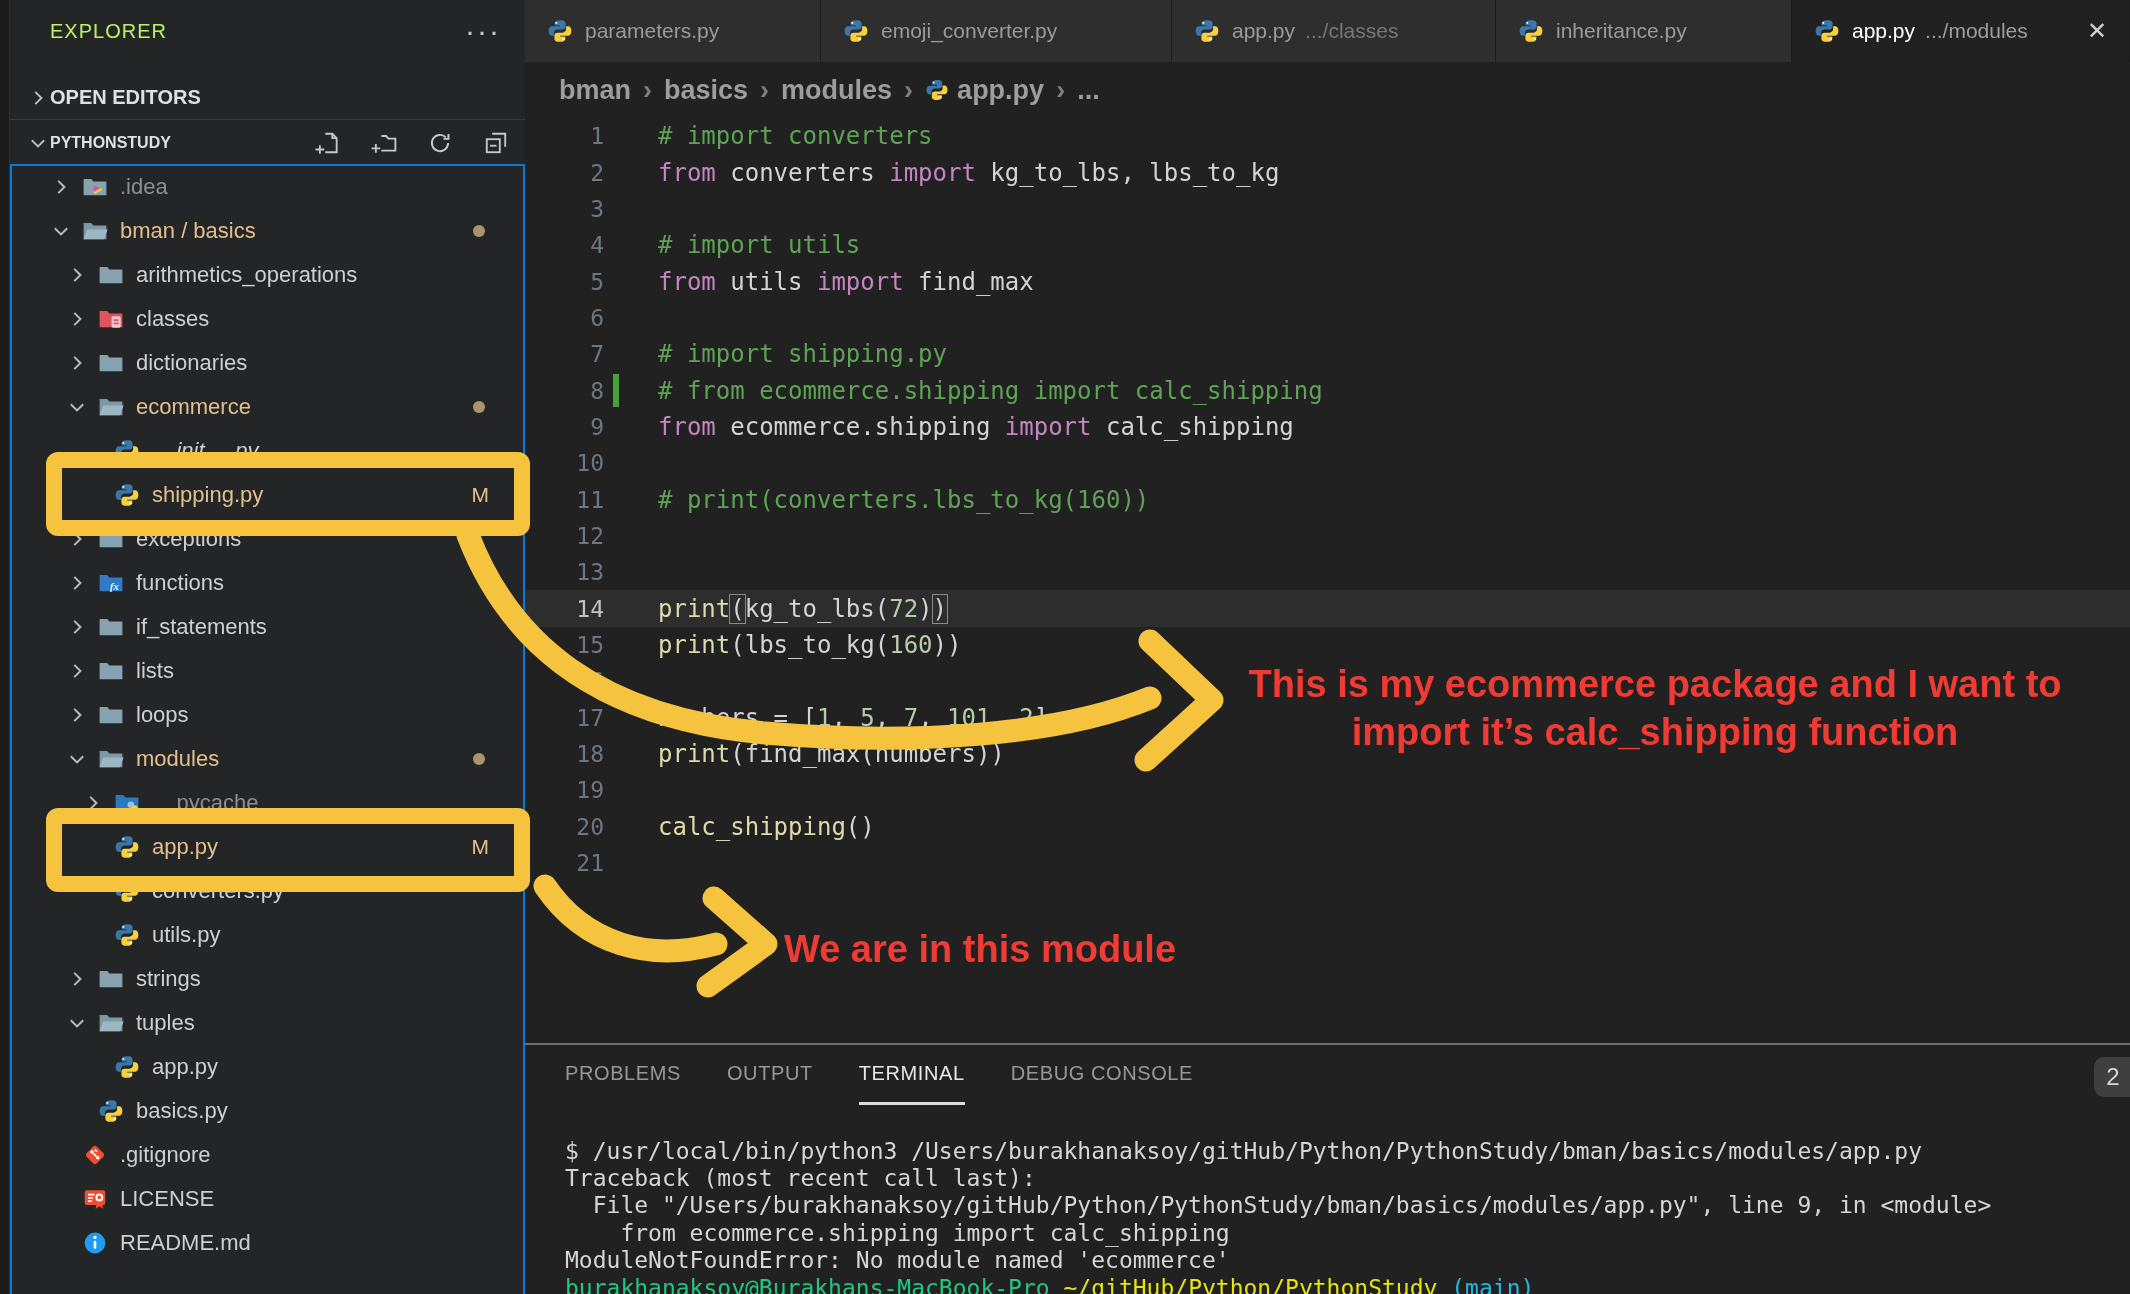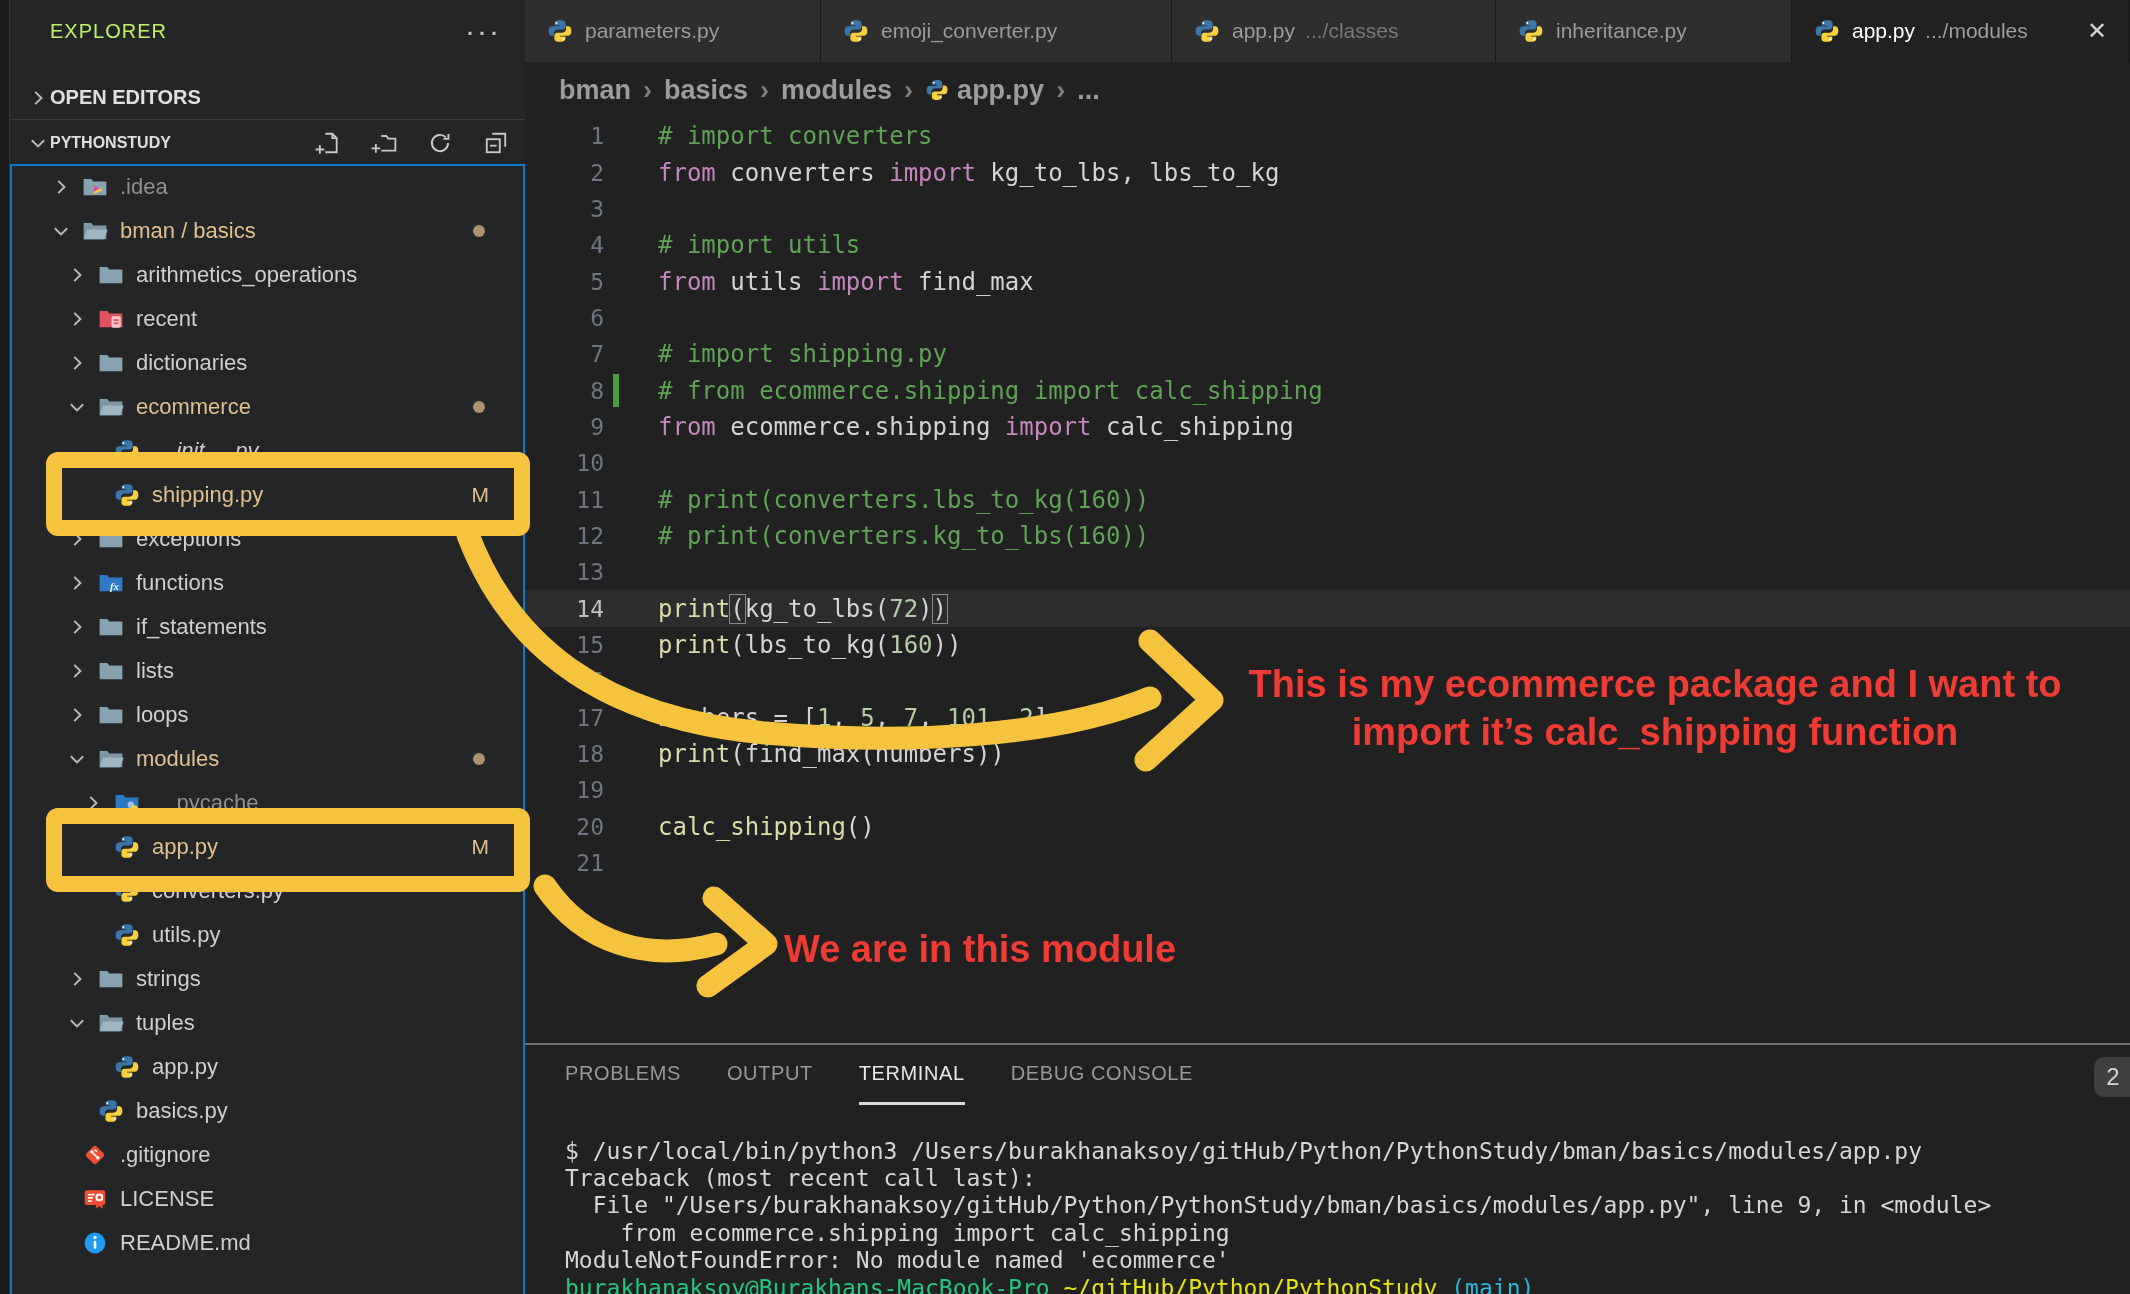--- a/index.html
+++ b/index.html
@@ -187,21 +187,21 @@
               <path d="M6 3.5L10.5 8 6 12.5" stroke="#bdbdbd" stroke-width="1.4" fill="none"></path>
             </svg>
           </span>
           <span class="icon">
             <svg width="26" height="26" viewBox="0 0 24 24">
               <path d="M1.5 4.5h7l2 2.5h12v12.5h-21z" fill="#e0535e"></path>
               <rect x="12.5" y="9.5" width="8.5" height="10.5" rx="1.5" fill="#f4c7ca"></rect>
               <path d="M14.5 13h4.5M14.5 16h4.5" stroke="#e0535e" stroke-width="1.5"></path>
             </svg>
           </span>
-          <span class="lbl">recent</span>
+          <span class="lbl">classes</span>
         </div>
         <div class="row" style="padding-left: 54px;">
           <span class="chevbox">
             <svg width="22" height="22" viewBox="0 0 16 16">
               <path d="M6 3.5L10.5 8 6 12.5" stroke="#bdbdbd" stroke-width="1.4" fill="none"></path>
             </svg>
           </span>
           <span class="icon">
             <svg width="26" height="26" viewBox="0 0 24 24">
               <path d="M1.5 4.5h7l2 2.5h12v12.5h-21z" fill="#87a2b0"></path>
@@ -570,21 +570,21 @@
       <div class="code-line"><span class="ln">2</span><span class="txt"><span class="c-kw">from</span><span class="c-plain"> converters </span><span class="c-kw">import</span><span class="c-plain"> kg_to_lbs, lbs_to_kg</span></span></div>
       <div class="code-line"><span class="ln">3</span><span class="txt"></span></div>
       <div class="code-line"><span class="ln">4</span><span class="txt"><span class="c-comment"># import utils</span></span></div>
       <div class="code-line"><span class="ln">5</span><span class="txt"><span class="c-kw">from</span><span class="c-plain"> utils </span><span class="c-kw">import</span><span class="c-plain"> find_max</span></span></div>
       <div class="code-line"><span class="ln">6</span><span class="txt"></span></div>
       <div class="code-line"><span class="ln">7</span><span class="txt"><span class="c-comment"># import shipping.py</span></span></div>
       <div class="code-line"><span class="ln">8</span><span class="chbar"></span><span class="txt"><span class="c-comment"># from ecommerce.shipping import calc_shipping</span></span></div>
       <div class="code-line"><span class="ln">9</span><span class="txt"><span class="c-kw">from</span><span class="c-plain"> ecommerce.shipping </span><span class="c-kw">import</span><span class="c-plain"> calc_shipping</span></span></div>
       <div class="code-line"><span class="ln">10</span><span class="txt"></span></div>
       <div class="code-line"><span class="ln">11</span><span class="txt"><span class="c-comment"># print(converters.lbs_to_kg(160))</span></span></div>
-      <div class="code-line"><span class="ln">12</span><span class="txt"><span class="c-comment"># print(converters.kg_to_lbs(160))</span></span></div>
+      <div class="code-line"><span class="ln">12</span></div>
       <div class="code-line"><span class="ln">13</span><span class="txt"></span></div>
       <div class="code-line cur"><span class="ln">14</span><span class="txt"><span class="c-func">print</span><span class="c-plain c-bracket">(</span><span class="c-plain">kg_to_lbs(</span><span class="c-num">72</span><span class="c-plain">)</span><span class="c-plain c-bracket">)</span></span></div>
       <div class="code-line"><span class="ln">15</span><span class="txt"><span class="c-func">print</span><span class="c-plain">(lbs_to_kg(</span><span class="c-num">160</span><span class="c-plain">))</span></span></div>
       <div class="code-line"><span class="ln">16</span><span class="txt"></span></div>
       <div class="code-line"><span class="ln">17</span><span class="txt"><span class="c-plain">numbers = [</span><span class="c-num">1</span><span class="c-plain">, </span><span class="c-num">5</span><span class="c-plain">, </span><span class="c-num">7</span><span class="c-plain">, </span><span class="c-num">101</span><span class="c-plain">, </span><span class="c-num">2</span><span class="c-plain">]</span></span></div>
       <div class="code-line"><span class="ln">18</span><span class="txt"><span class="c-func">print</span><span class="c-plain">(find_max(numbers))</span></span></div>
       <div class="code-line"><span class="ln">19</span><span class="txt"></span></div>
       <div class="code-line"><span class="ln">20</span><span class="txt"><span class="c-func">calc_shipping</span><span class="c-plain">()</span></span></div>
       <div class="code-line"><span class="ln">21</span><span class="txt"></span></div>
     </div>

